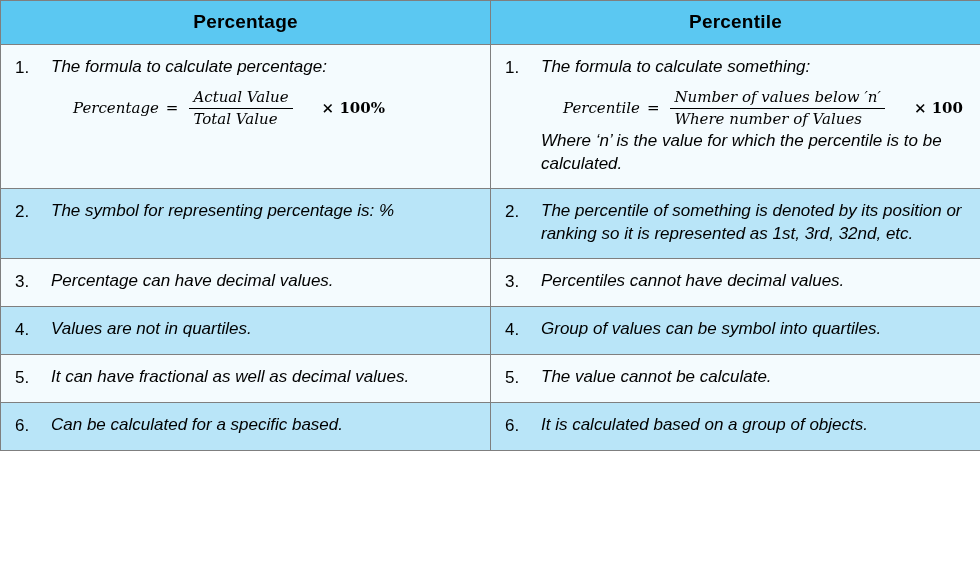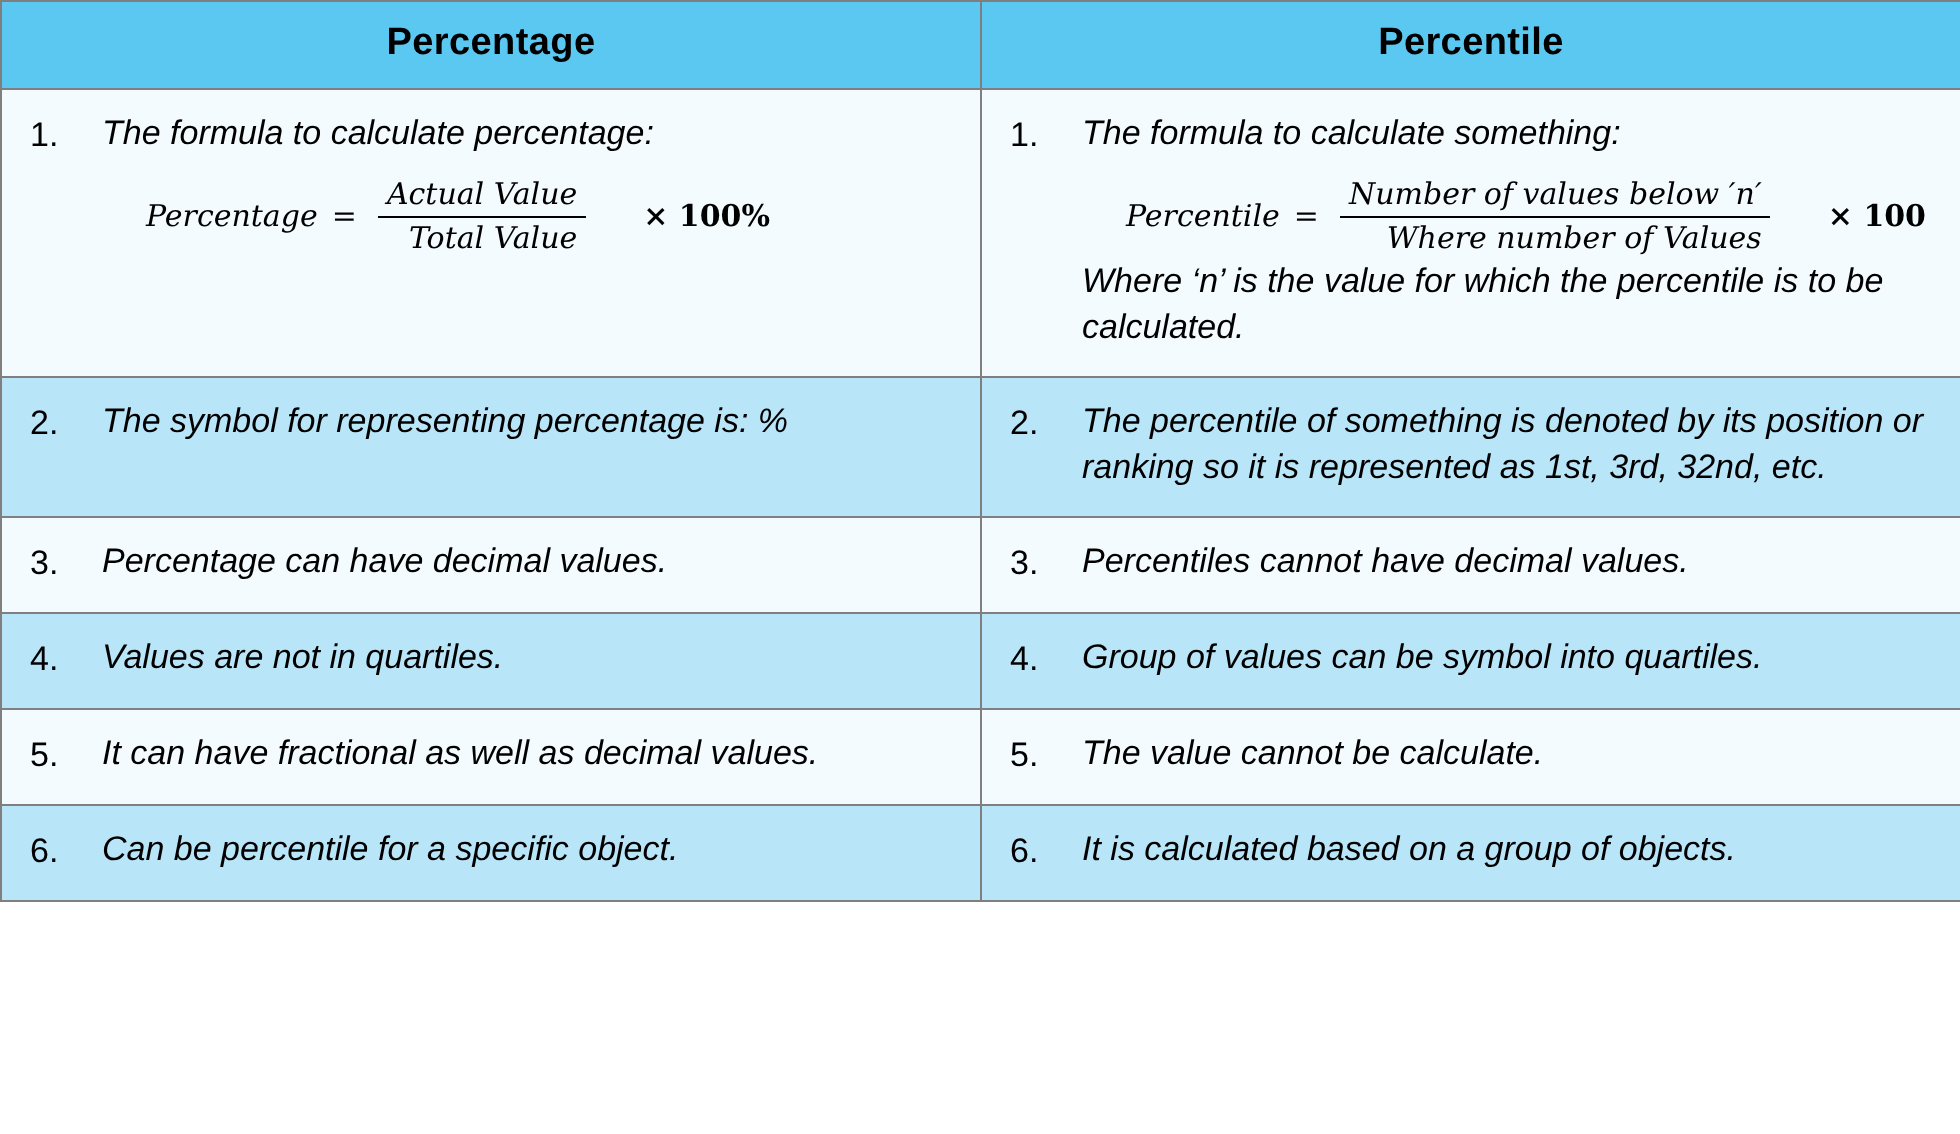--- a/index.html
+++ b/index.html
@@ -77,21 +77,21 @@
     margin-bottom: 2px;
     font-size: 15px;
     white-space: nowrap;
   }
   .formula.indent { padding-left: 22px; }
   .formula .lhs { margin-right: 7px; }
   .formula .eq { margin-right: 7px; font-style: normal; }
   .frac {
     display: inline-flex;
     flex-direction: column;
-    align-items: flex-end;
+    align-items: flex-start;
     vertical-align: middle;
     margin: 0 4px;
   }
   .frac .top {
     padding: 0 4px 1px 4px;
     border-bottom: 1.2px solid #000;
     line-height: 1.25;
   }
   .frac .bot {
     padding: 1px 4px 0 4px;
@@ -240,21 +240,21 @@
               </div>
           </div>
         </td>
       </tr>
 
       <tr class="even">
         <td>
           <div class="cell">
             <div class="num">6.</div>
             <div class="body">
-                <p>Can be percentile for a specific object.</p>
+                <p>Can be calculated for a specific based.</p>
               </div>
           </div>
         </td>
         <td>
           <div class="cell">
             <div class="num">6.</div>
             <div class="body">
                 <p>It is calculated based on a group of objects.</p>
               </div>
           </div>

